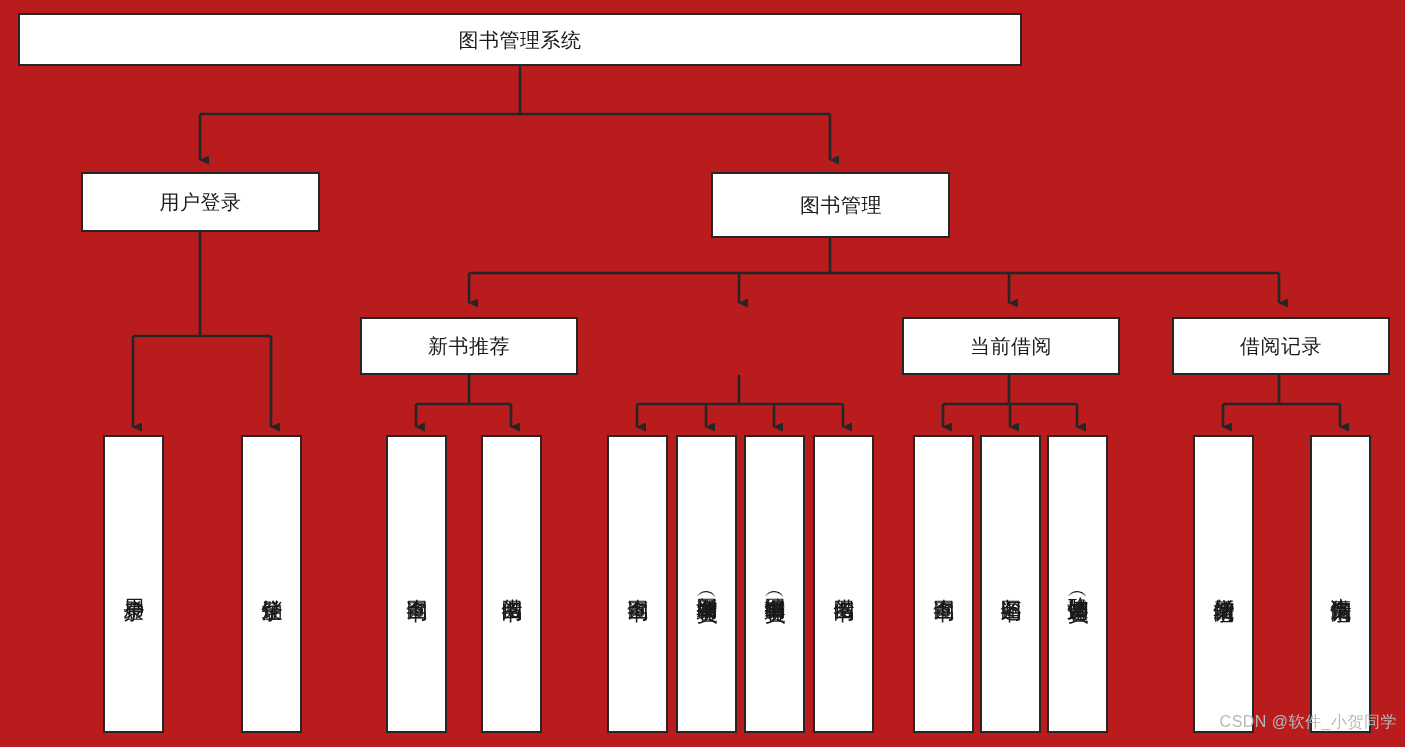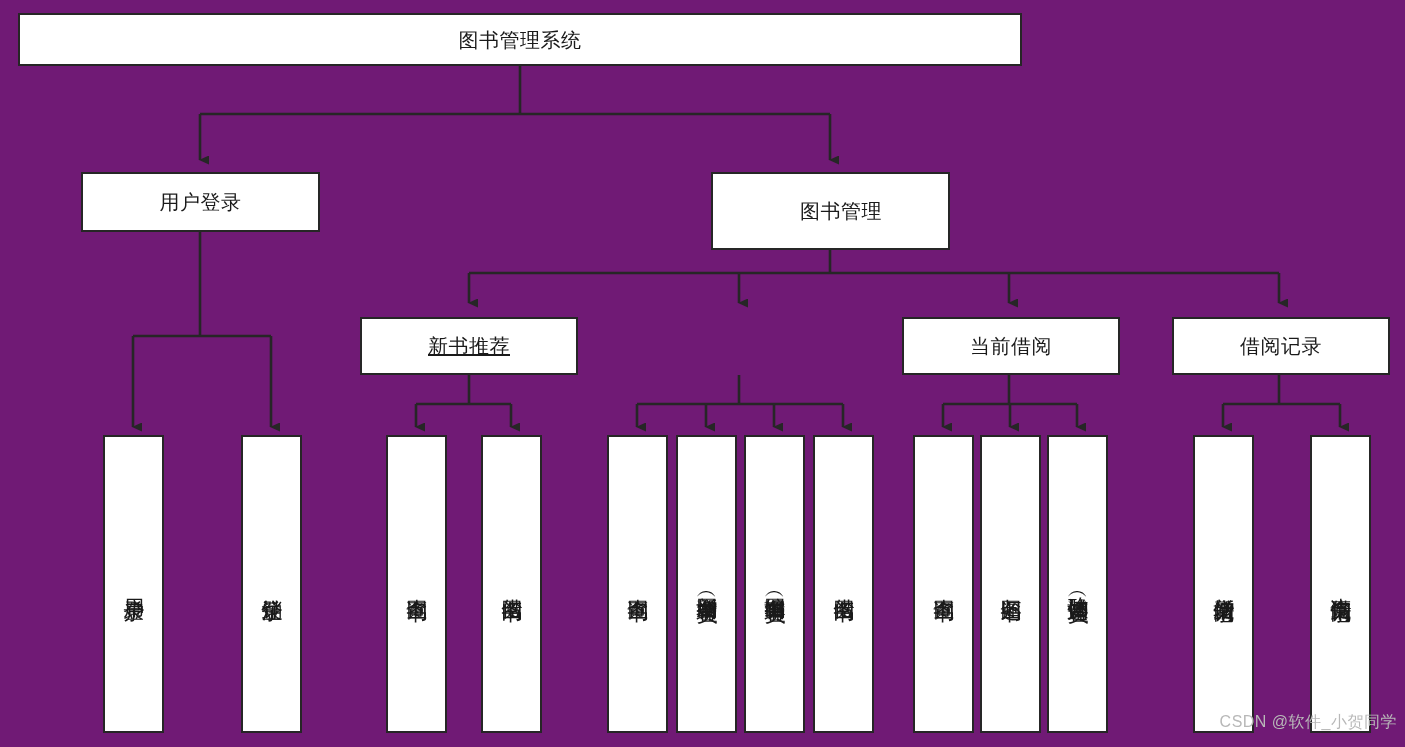--- a/index.html
+++ b/index.html
@@ -7,21 +7,21 @@
     padding: 0;
     background: #ffffff;
   }
   body {
     font-family: "Liberation Sans", "DejaVu Sans", sans-serif;
   }
   #canvas {
     position: relative;
     width: 1405px;
     height: 747px;
-    background: #701a75;
+    background: #b91c1c;
     overflow: hidden;
   }
   svg.edges {
     position: absolute;
     left: 0;
     top: 0;
     width: 1405px;
     height: 747px;
     pointer-events: none;
   }
@@ -118,25 +118,25 @@
     </g>
   </svg>
 
   <div class="node node-h" style="left:18px; top:13px; width:1004px; height:53px;">
     <span>图书管理系统</span>
   </div>
 
   <div class="node node-h" style="left:81px; top:172px; width:239px; height:60px;">
     <span>用户登录</span>
   </div>
-  <div class="node node-h" style="left:711px; top:172px; width:239px; height:78px;padding-left:21px;">
+  <div class="node node-h" style="left:711px; top:172px; width:239px; height:66px;padding-left:21px;">
     <span>图书管理</span>
   </div>
 
-  <div class="node node-h" style="left:360px; top:317px; width:218px; height:58px;text-decoration:underline;">
+  <div class="node node-h" style="left:360px; top:317px; width:218px; height:58px;">
     <span>新书推荐</span>
   </div>
   <div class="node node-h" style="left:1172px; top:317px; width:218px; height:58px;">
     <span>借阅记录</span>
   </div>
   <div class="node node-h" style="left:902px; top:317px; width:218px; height:58px;">
     <span>当前借阅</span>
   </div>
 
   <div class="node node-v" style="left:103px; top:435px; width:61px; height:298px;">

